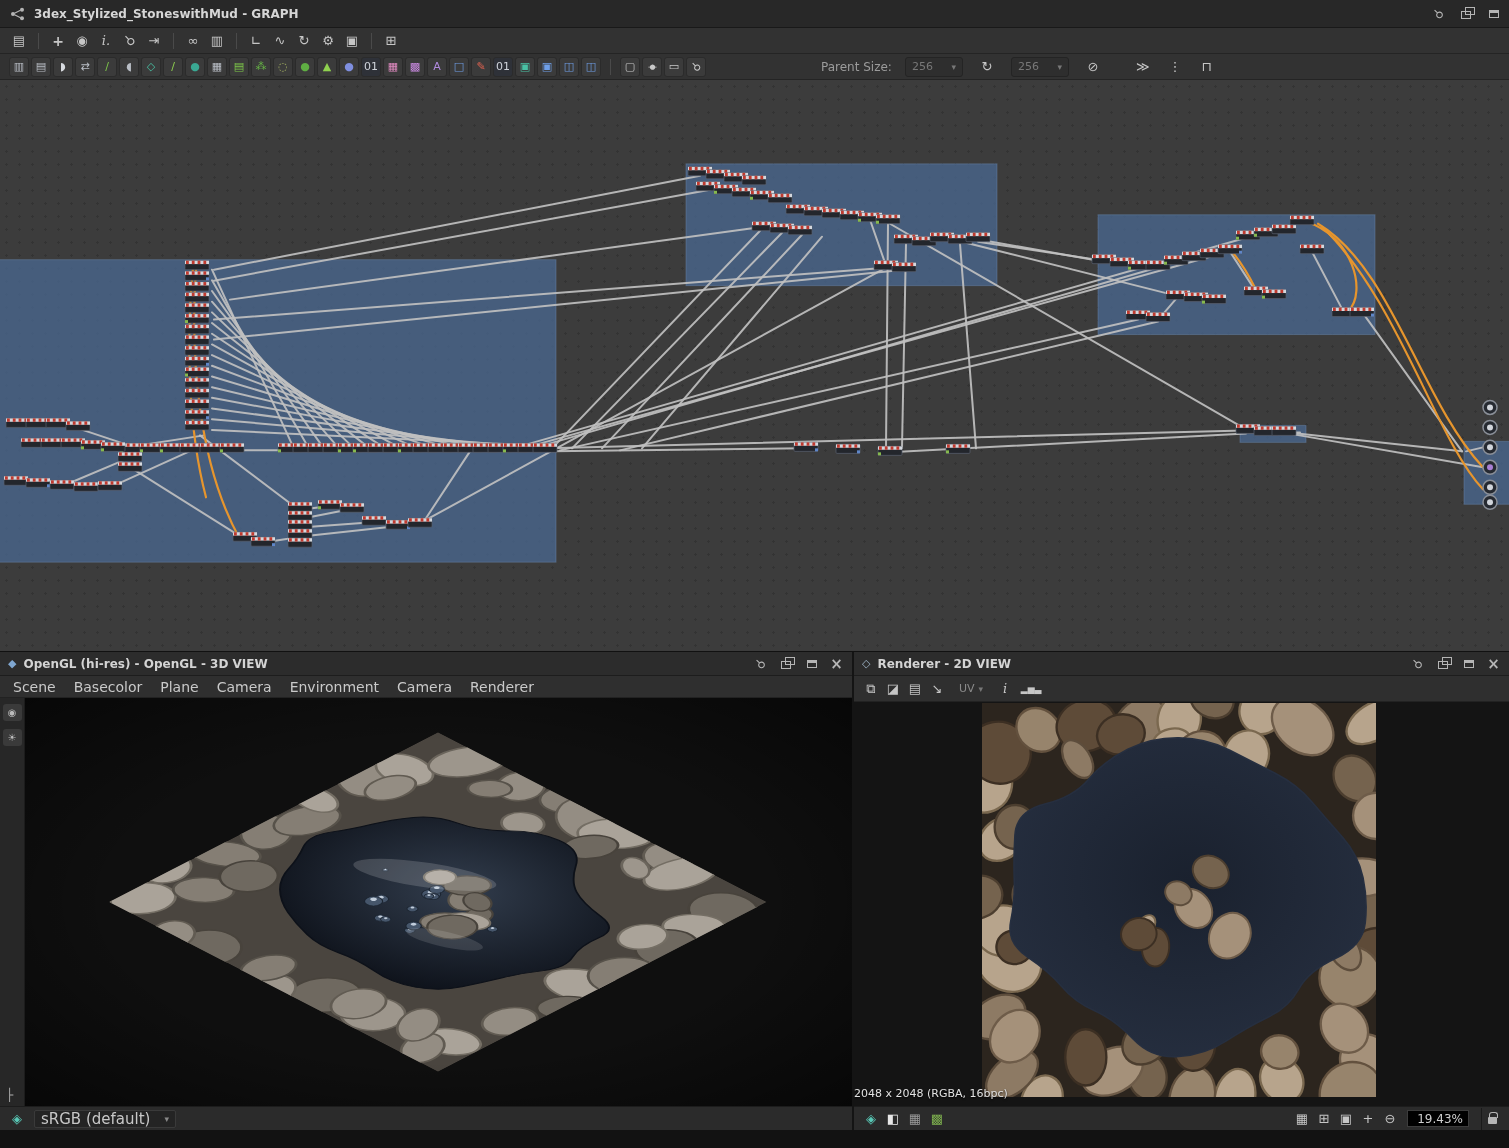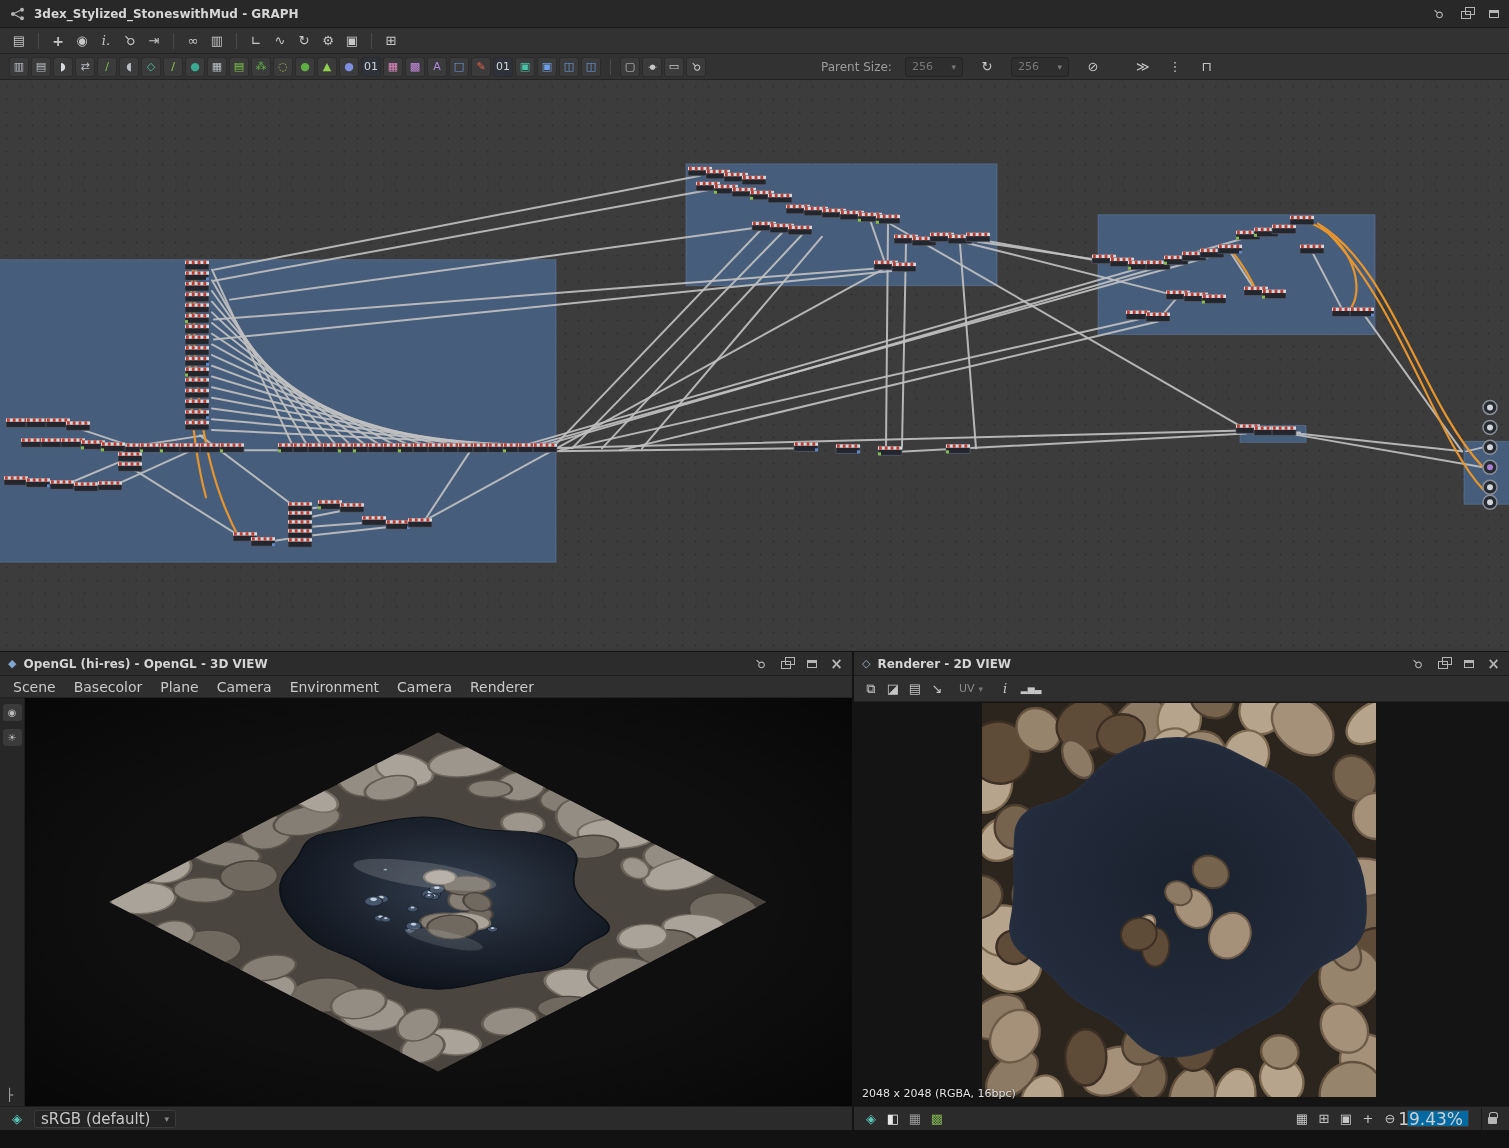--- a/index.html
+++ b/index.html
@@ -59,22 +59,22 @@
   .vp3d svg{position:absolute;inset:0}
   .pbar{height:24px;background:#2b2b2b;border-top:1px solid #1c1c1c;display:flex;align-items:center;padding:0 6px;gap:6px;flex:none}
   .cs-select{width:142px;height:18px;background:#242424;border:1px solid #3a3a3a;border-radius:2px;font-size:15px;color:#c8c8c8;display:flex;align-items:center;justify-content:space-between;padding:0 6px;cursor:pointer}
   .cs-select::after{content:"▾";color:#888;font-size:9px}
 
   .tb2d{height:26px;background:#2f2f2f;border-bottom:1px solid #222;display:flex;align-items:center;padding:0 6px;gap:4px;flex:none}
   .uv-select{display:flex;align-items:center;gap:4px;color:#8a8a8a;font-size:11px;padding:0 7px;height:20px;cursor:pointer}
   .uv-select::after{content:"▾";font-size:9px;color:#777}
   .vp2d{flex:1;position:relative;background:#141414;overflow:hidden}
   #tex2d{position:absolute;left:128px;top:1px}
-  .res-label{position:absolute;left:8px;bottom:6px;font-size:11px;color:#e2e2e2;text-shadow:0 1px 2px #000}
-  .zoombox{width:62px;height:17px;background:#0369a1;border:1px solid #3c3c3c;font-size:17px;color:#cfcfcf;display:flex;align-items:center;justify-content:flex-end;padding:0 5px}
+  .res-label{position:absolute;left:0;bottom:6px;font-size:11px;color:#e2e2e2;text-shadow:0 1px 2px #000}
+  .zoombox{width:62px;height:17px;background:#000000;border:1px solid #3c3c3c;font-size:12px;color:#cfcfcf;display:flex;align-items:center;justify-content:flex-end;padding:0 5px}
   .lockbox{margin-left:6px;width:22px;height:22px;display:flex;align-items:center;justify-content:center;border-left:1px solid #1a1a1a;cursor:pointer}
   .lock{position:relative;width:9px;height:7px;background:#b5b5b5;border-radius:1px;margin-top:4px}
   .lock::before{content:"";position:absolute;left:1px;top:-5px;width:7px;height:5px;border:1.5px solid #b5b5b5;border-bottom:none;border-radius:3px 3px 0 0}
   .footer{height:18px;background:#121212}
 </style>
 </head>
 <body>
 
 <div id="app">
 

